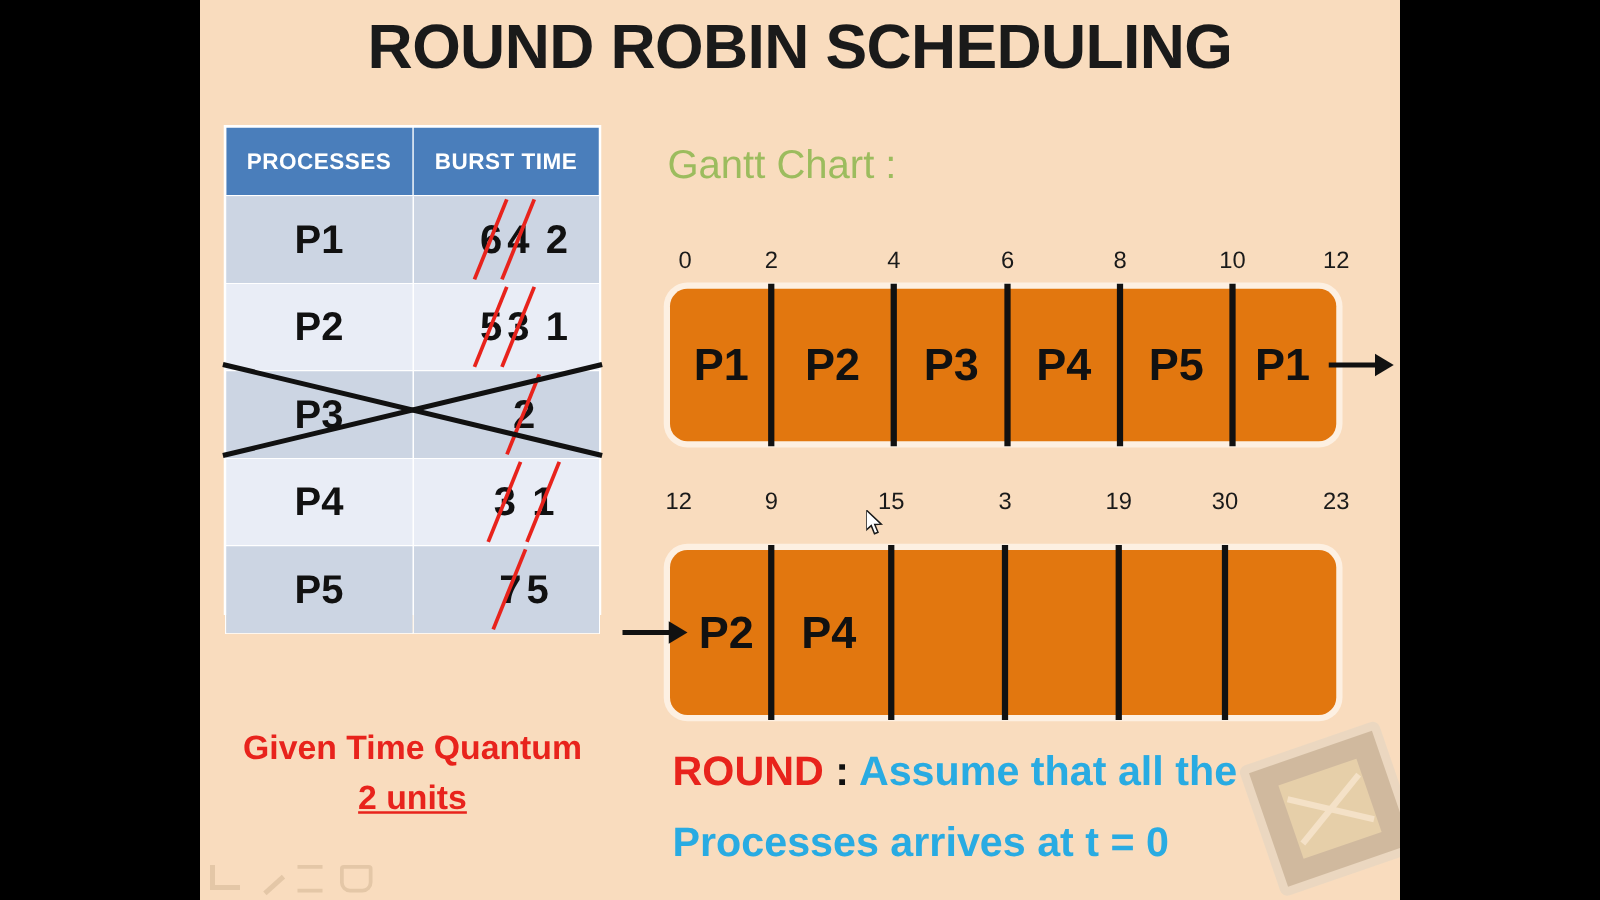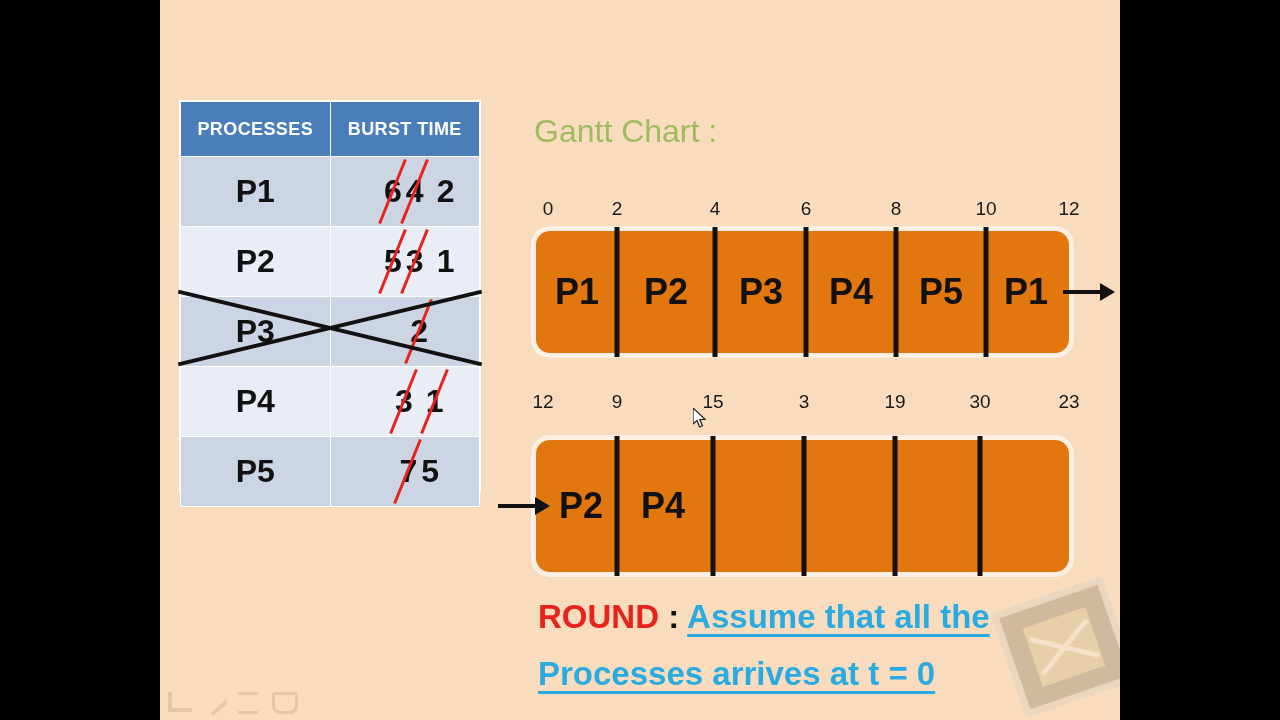--- a/index.html
+++ b/index.html
@@ -215,21 +215,20 @@
     top: 588px;
     width: 560px;
     font-size: 33px;
     font-weight: bold;
     line-height: 57px;
   }
   #note .note-key { color: #e8231c; }
   #note .note-colon { color: #111111; }
   #note .note-body {
     color: #29abe2;
-    text-decoration: underline;
     text-decoration-thickness: 3px;
     text-underline-offset: 6px;
   }
 
   
   #watermark {
     position: absolute;
     left: 845px;
     top: 592px;
     width: 118px;
@@ -296,20 +295,21 @@
   }
 </style>
 </head>
 <body>
 
 <div class="letterbox lb-left"></div>
 <div class="letterbox lb-right"></div>
 
 <div id="slide">
 
+  <div id="title">ROUND ROBIN SCHEDULING</div>
 
   <div id="table-wrap">
     <table class="proc-table">
       <thead>
         <tr>
           <th>PROCESSES</th>
           <th>BURST TIME</th>
         </tr>
       </thead>
       <tbody>
@@ -355,20 +355,24 @@
         </tr>
       </tbody>
     </table>
   </div>
 
   <div id="x-cross">
     <div class="xline a"></div>
     <div class="xline b"></div>
   </div>
 
+  <div id="quantum">
+    <div>Given Time Quantum</div>
+    <div class="q-units">2 units</div>
+  </div>
 
   <div id="gantt-label">Gantt Chart :</div>
 
   <div class="axis" id="axis1" style="left:374px; top:198px; width:540px;">
     <span class="tick-label" style="left:14px;">0</span>
     <span class="tick-label" style="left:83px;">2</span>
     <span class="tick-label" style="left:181px;">4</span>
     <span class="tick-label" style="left:272px;">6</span>
     <span class="tick-label" style="left:362px;">8</span>
     <span class="tick-label" style="left:452px;">10</span>

